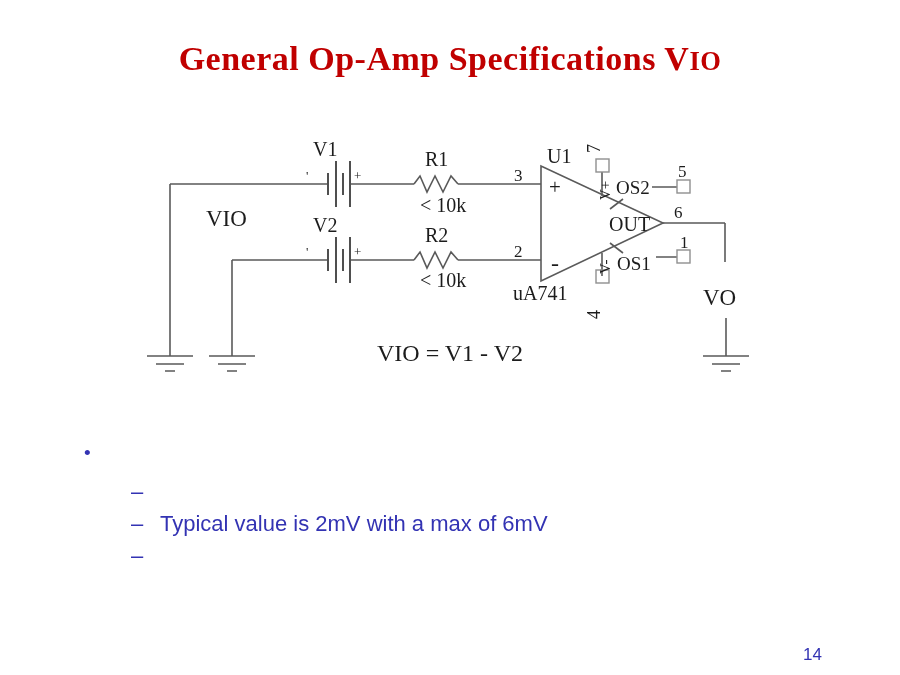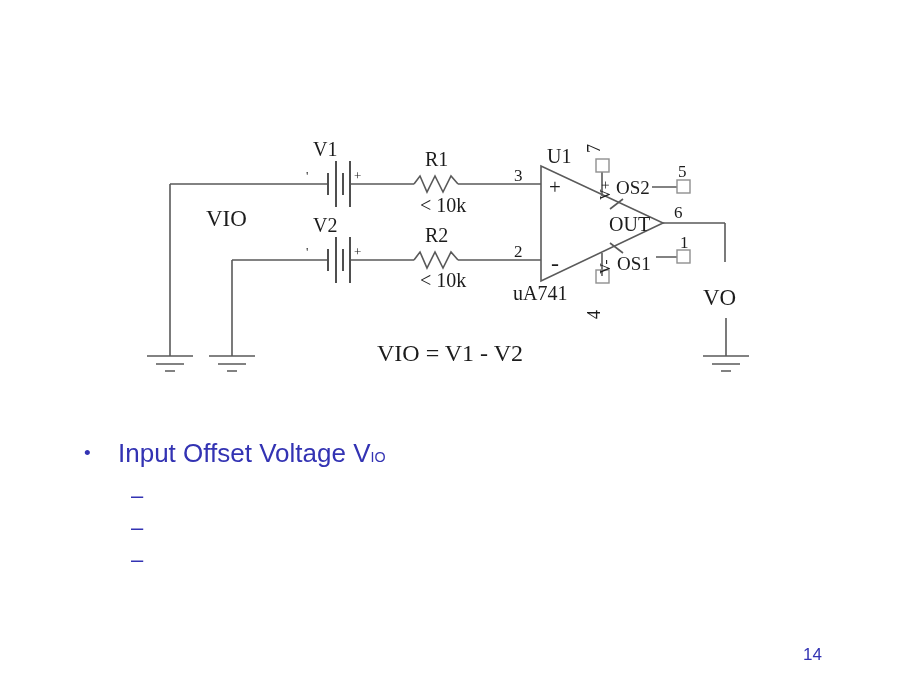--- a/index.html
+++ b/index.html
@@ -59,20 +59,23 @@
   .page-number{
     position:absolute;right:78px;top:645px;
     color:#3333b3;font-size:17px;text-align:center;
   }
 </style>
 </head>
 <body>
 
 <div class="slide">
 
+  <div class="title">
+    <span>General Op-Amp Specifications V</span><span class="title-sub">IO</span>
+  </div>
 
   <svg class="circuit" viewBox="0 0 900 675" aria-hidden="true">
 
     <path class="wire" d="
       M170 184 H328 M350 184 H414 M458 184 H541
       M170 184 V356
       M232 260 H328 M350 260 H414 M458 260 H541
       M232 260 V356
       M663 223 H725 M725 223 V262
       M726 318 V356
@@ -125,27 +128,27 @@
     <text class="f17" x="678" y="177">5</text>
     <text class="f17" x="674" y="218">6</text>
     <text class="f17" x="680" y="248">1</text>
     <text class="f23" x="703" y="305">VO</text>
     <text class="f24" x="377" y="361">VIO = V1 - V2</text>
   </svg>
 
   <div class="content">
     <div class="b-main">
       <span class="dot">•</span>
-      <span><span>Input Offset Voltage V</span><span class="vio-sub">IO</span></span>
     </div>
     <div class="b-sub">
       <span class="dash">–</span>
     </div>
     <div class="b-sub tight">
       <span class="dash">–</span>
+      <span class="sub-text">Typical value is 2mV with a max of 6mV</span>
     </div>
     <div class="b-sub tight">
       <span class="dash">–</span>
     </div>
   </div>
 
   <div class="page-number">14</div>
 
 </div>
 

